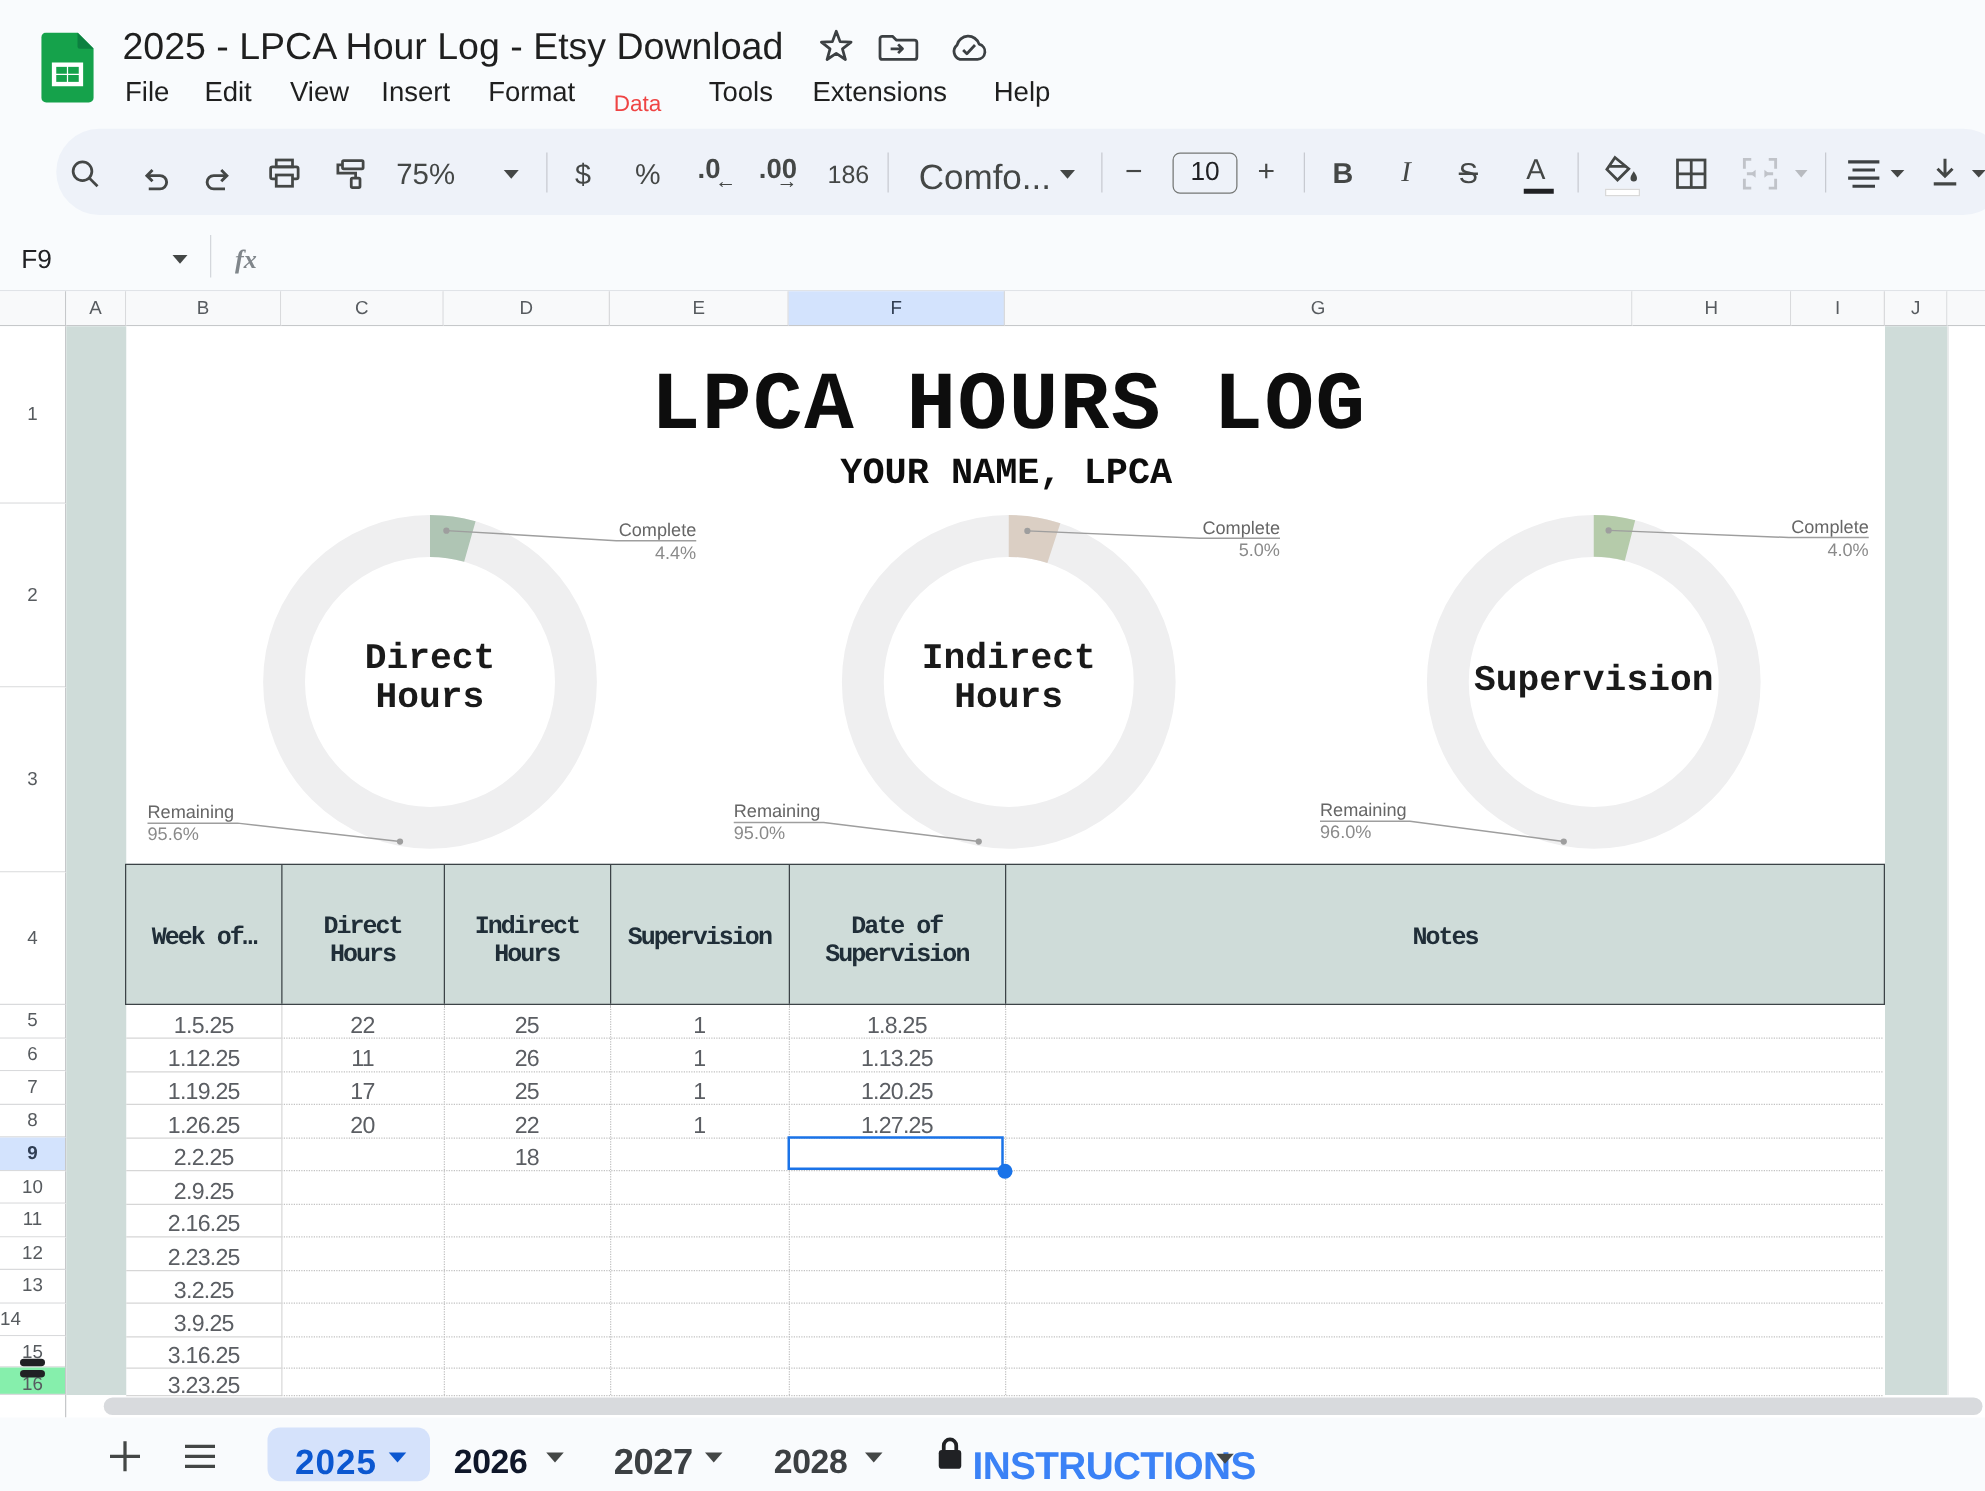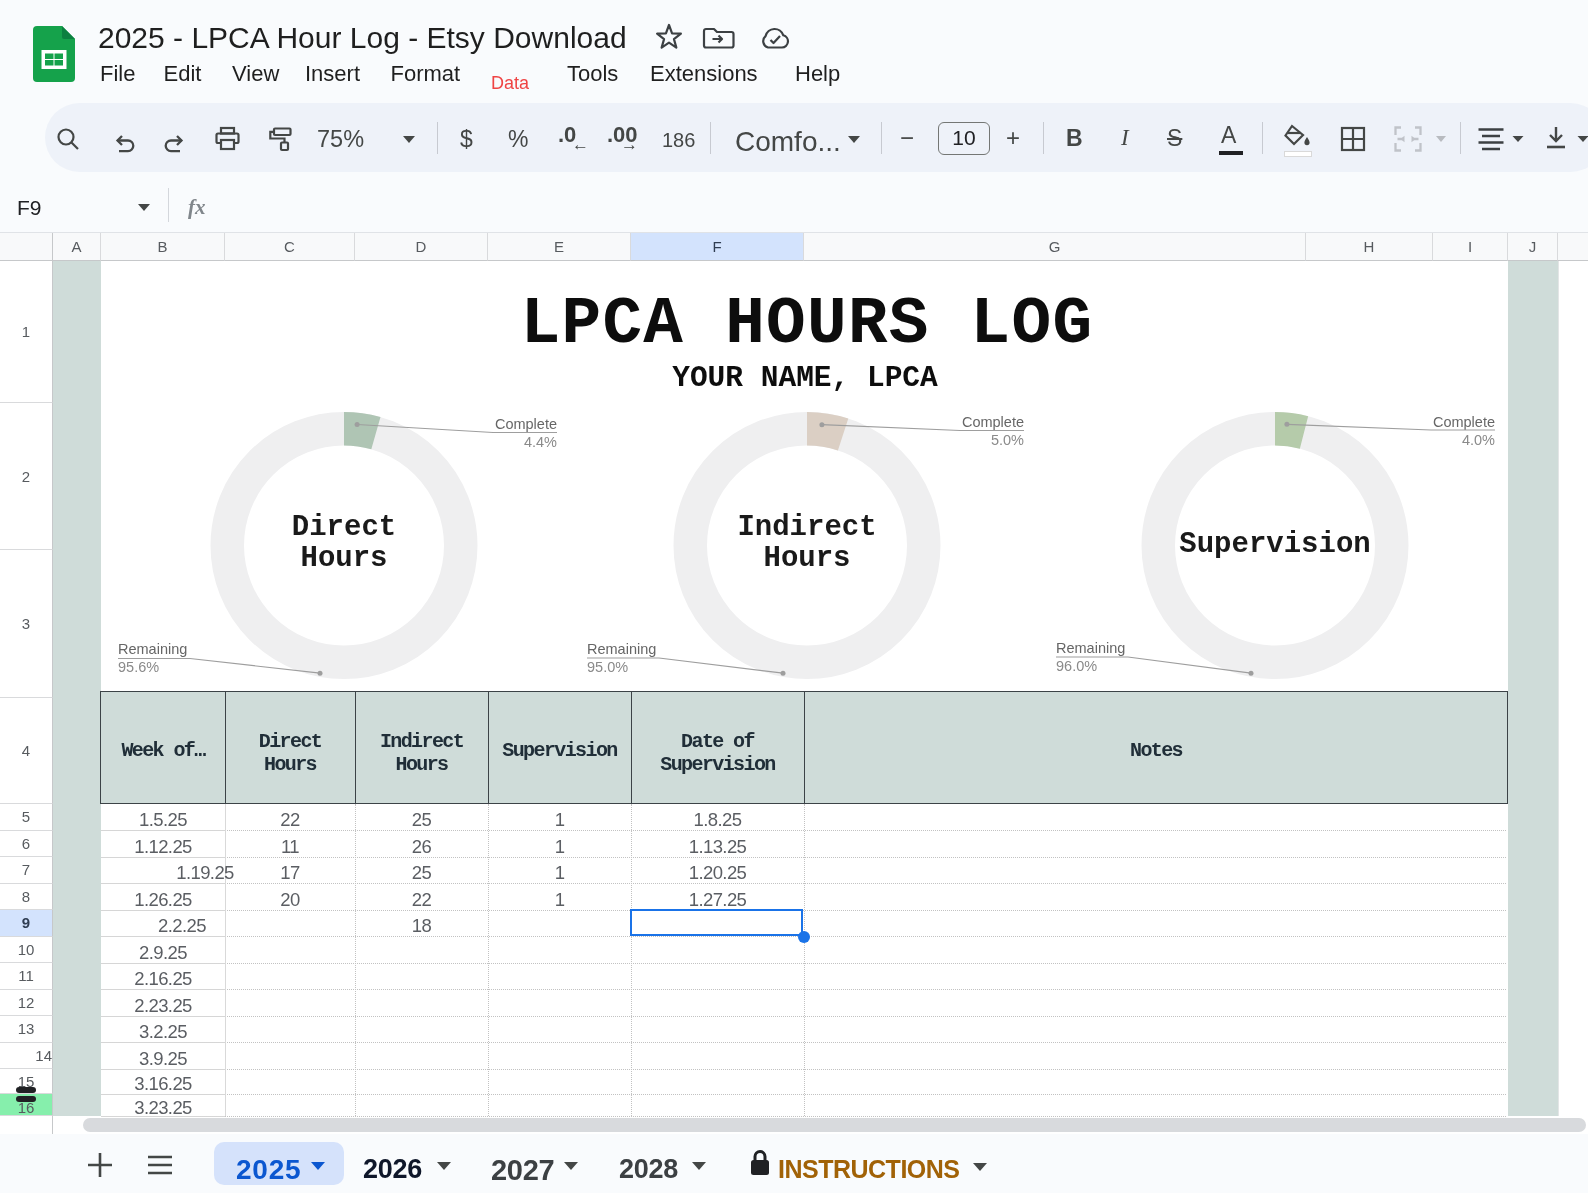--- a/index.html
+++ b/index.html
@@ -79,21 +79,21 @@
 <div class="abs" style="left:0;top:698px;width:53px;height:106px;background:#ffffff;border-right:1px solid #c6c8ca;border-bottom:1px solid #d9dadc;box-sizing:border-box;font-size:15px;font-weight:normal;color:#575b5f;text-align:center;line-height:106px;">4</div>
 <div class="abs" style="left:0;top:804px;width:53px;height:26.5px;background:#ffffff;border-right:1px solid #c6c8ca;border-bottom:1px solid #d9dadc;box-sizing:border-box;font-size:15px;font-weight:normal;color:#575b5f;text-align:center;line-height:26.5px;">5</div>
 <div class="abs" style="left:0;top:830.5px;width:53px;height:26.5px;background:#ffffff;border-right:1px solid #c6c8ca;border-bottom:1px solid #d9dadc;box-sizing:border-box;font-size:15px;font-weight:normal;color:#575b5f;text-align:center;line-height:26.5px;">6</div>
 <div class="abs" style="left:0;top:857px;width:53px;height:26.5px;background:#ffffff;border-right:1px solid #c6c8ca;border-bottom:1px solid #d9dadc;box-sizing:border-box;font-size:15px;font-weight:normal;color:#575b5f;text-align:center;line-height:26.5px;">7</div>
 <div class="abs" style="left:0;top:883.5px;width:53px;height:26.5px;background:#ffffff;border-right:1px solid #c6c8ca;border-bottom:1px solid #d9dadc;box-sizing:border-box;font-size:15px;font-weight:normal;color:#575b5f;text-align:center;line-height:26.5px;">8</div>
 <div class="abs" style="left:0;top:910px;width:53px;height:26.5px;background:#d3e3fd;border-right:1px solid #c6c8ca;border-bottom:1px solid #d9dadc;box-sizing:border-box;font-size:15px;font-weight:bold;color:#2f3d52;text-align:center;line-height:26.5px;">9</div>
 <div class="abs" style="left:0;top:936.5px;width:53px;height:26.5px;background:#ffffff;border-right:1px solid #c6c8ca;border-bottom:1px solid #d9dadc;box-sizing:border-box;font-size:15px;font-weight:normal;color:#575b5f;text-align:center;line-height:26.5px;">10</div>
 <div class="abs" style="left:0;top:963px;width:53px;height:26.5px;background:#ffffff;border-right:1px solid #c6c8ca;border-bottom:1px solid #d9dadc;box-sizing:border-box;font-size:15px;font-weight:normal;color:#575b5f;text-align:center;line-height:26.5px;">11</div>
 <div class="abs" style="left:0;top:989.5px;width:53px;height:26.5px;background:#ffffff;border-right:1px solid #c6c8ca;border-bottom:1px solid #d9dadc;box-sizing:border-box;font-size:15px;font-weight:normal;color:#575b5f;text-align:center;line-height:26.5px;">12</div>
 <div class="abs" style="left:0;top:1016px;width:53px;height:26.5px;background:#ffffff;border-right:1px solid #c6c8ca;border-bottom:1px solid #d9dadc;box-sizing:border-box;font-size:15px;font-weight:normal;color:#575b5f;text-align:center;line-height:26.5px;">13</div>
-<div class="abs" style="left:0;top:1042.5px;width:53px;height:26.5px;background:#ffffff;border-right:1px solid #c6c8ca;border-bottom:1px solid #d9dadc;box-sizing:border-box;font-size:15px;font-weight:normal;color:#575b5f;text-align:right;line-height:26.5px;">14</div>
+<div class="abs" style="left:0;top:1042.5px;width:53px;height:26.5px;background:#ffffff;border-right:1px solid #c6c8ca;border-bottom:1px solid #d9dadc;box-sizing:border-box;font-size:15px;font-weight:normal;color:#575b5f;text-align:left;line-height:26.5px;">14</div>
 <div class="abs" style="left:0;top:1069px;width:53px;height:25px;background:#ffffff;border-right:1px solid #c6c8ca;border-bottom:1px solid #d9dadc;box-sizing:border-box;font-size:15px;font-weight:normal;color:#575b5f;text-align:center;line-height:25px;">15</div>
 <div class="abs" style="left:0;top:1094px;width:53px;height:22px;background:#86efac;border-right:1px solid #c6c8ca;border-bottom:1px solid #d9dadc;box-sizing:border-box;font-size:15px;font-weight:normal;color:#575b5f;text-align:center;line-height:27px;">16</div>
 <div class="abs" style="left:0;top:1116px;width:53px;height:18px;background:#ffffff;border-right:1px solid #c6c8ca;box-sizing:border-box;"></div>
 
 <div class="abs" style="left:53px;top:261px;width:1535px;height:855px;background:#ffffff;"></div>
 
 <div class="abs" style="left:53px;top:261px;width:48px;height:855px;background:#cfdcd9;"></div>
 <div class="abs" style="left:1508px;top:261px;width:50px;height:855px;background:#cfdcd9;"></div>
 
 <div class="abs mono" style="left:0;top:287px;width:1614px;text-align:center;font-size:66px;font-weight:bold;letter-spacing:1.3px;color:#0d0d0d;">LPCA HOURS LOG</div>
@@ -264,23 +264,23 @@
 <div class="abs" style="left:101px;top:1115.5px;width:124px;height:1px;background:#d6d6d6;"></div>
 <div class="abs" style="left:225px;top:1115.5px;width:1281px;height:1px;background:transparent;border-top:1px dotted #c2c2c2;"></div>
 <div class="abs" style="left:225px;top:804px;width:1px;height:312px;background:#d9d9d9;"></div>
 <div class="abs" style="left:355px;top:804px;width:1px;height:312px;border-left:1px dotted #c2c2c2;"></div>
 <div class="abs" style="left:488px;top:804px;width:1px;height:312px;border-left:1px dotted #c2c2c2;"></div>
 <div class="abs" style="left:631px;top:804px;width:1px;height:312px;border-left:1px dotted #c2c2c2;"></div>
 <div class="abs" style="left:804px;top:804px;width:1px;height:312px;border-left:1px dotted #c2c2c2;"></div>
 <div class="abs" style="left:1558px;top:261px;width:1px;height:855px;background:#e3e5e6;"></div>
 <div class="abs" style="left:101px;top:804px;width:124px;height:26.5px;line-height:31.5px;font-size:18.5px;letter-spacing:-0.6px;color:#5b5e63;text-align:center;">1.5.25</div>
 <div class="abs" style="left:101px;top:830.5px;width:124px;height:26.5px;line-height:31.5px;font-size:18.5px;letter-spacing:-0.6px;color:#5b5e63;text-align:center;">1.12.25</div>
-<div class="abs" style="left:101px;top:857px;width:124px;height:26.5px;line-height:31.5px;font-size:18.5px;letter-spacing:-0.6px;color:#5b5e63;text-align:center;padding-left:42px;">1.19.25</div>
+<div class="abs" style="left:101px;top:857px;width:124px;height:26.5px;line-height:31.5px;font-size:18.5px;letter-spacing:-0.6px;color:#5b5e63;text-align:center;">1.19.25</div>
 <div class="abs" style="left:101px;top:883.5px;width:124px;height:26.5px;line-height:31.5px;font-size:18.5px;letter-spacing:-0.6px;color:#5b5e63;text-align:center;">1.26.25</div>
-<div class="abs" style="left:101px;top:910px;width:124px;height:26.5px;line-height:31.5px;font-size:18.5px;letter-spacing:-0.6px;color:#5b5e63;text-align:center;margin-left:19px;">2.2.25</div>
+<div class="abs" style="left:101px;top:910px;width:124px;height:26.5px;line-height:31.5px;font-size:18.5px;letter-spacing:-0.6px;color:#5b5e63;text-align:center;">2.2.25</div>
 <div class="abs" style="left:101px;top:936.5px;width:124px;height:26.5px;line-height:31.5px;font-size:18.5px;letter-spacing:-0.6px;color:#5b5e63;text-align:center;">2.9.25</div>
 <div class="abs" style="left:101px;top:963px;width:124px;height:26.5px;line-height:31.5px;font-size:18.5px;letter-spacing:-0.6px;color:#5b5e63;text-align:center;">2.16.25</div>
 <div class="abs" style="left:101px;top:989.5px;width:124px;height:26.5px;line-height:31.5px;font-size:18.5px;letter-spacing:-0.6px;color:#5b5e63;text-align:center;">2.23.25</div>
 <div class="abs" style="left:101px;top:1016px;width:124px;height:26.5px;line-height:31.5px;font-size:18.5px;letter-spacing:-0.6px;color:#5b5e63;text-align:center;">3.2.25</div>
 <div class="abs" style="left:101px;top:1042.5px;width:124px;height:26.5px;line-height:31.5px;font-size:18.5px;letter-spacing:-0.6px;color:#5b5e63;text-align:center;">3.9.25</div>
 <div class="abs" style="left:101px;top:1069px;width:124px;height:25px;line-height:30.0px;font-size:18.5px;letter-spacing:-0.6px;color:#5b5e63;text-align:center;">3.16.25</div>
 <div class="abs" style="left:101px;top:1094px;width:124px;height:22px;line-height:27.0px;font-size:18.5px;letter-spacing:-0.6px;color:#5b5e63;text-align:center;">3.23.25</div>
 <div class="abs" style="left:225px;top:804px;width:130px;height:26.5px;line-height:31.5px;font-size:18.5px;letter-spacing:-0.6px;color:#5b5e63;text-align:center;">22</div>
 <div class="abs" style="left:225px;top:830.5px;width:130px;height:26.5px;line-height:31.5px;font-size:18.5px;letter-spacing:-0.6px;color:#5b5e63;text-align:center;">11</div>
 <div class="abs" style="left:225px;top:857px;width:130px;height:26.5px;line-height:31.5px;font-size:18.5px;letter-spacing:-0.6px;color:#5b5e63;text-align:center;">17</div>
@@ -326,16 +326,16 @@
     <path d="M3 4 l7 8 7-8 Z" fill="#444746"></path>
   </svg>
 <div class="abs" style="left:619px;top:1153.5px;font-size:27px;letter-spacing:-0.3px;font-weight:bold;color:#3c4043;">2028</div>
 <svg class="abs" style="left:689px;top:1158px;" width="20" height="14">
     <path d="M3 4 l7 8 7-8 Z" fill="#444746"></path>
   </svg>
 <svg class="abs" style="left:749px;top:1149px;" width="22" height="28" viewBox="0 0 22 28">
   <rect x="2" y="11" width="18" height="15" rx="2.5" fill="#202124"></rect>
   <path d="M6 11 v-3.5 a5 5 0 0 1 10 0 V11" stroke="#202124" stroke-width="3" fill="none"></path>
 </svg>
-<div class="abs" style="left:778px;top:1155px;font-size:25px;letter-spacing:-0.5px;font-weight:bold;color:#a16207;">INSTRUCTIONS</div>
+<div class="abs" style="left:778px;top:1155px;font-size:31px;letter-spacing:-0.5px;font-weight:bold;color:#3b82f6;">INSTRUCTIONS</div>
 <svg class="abs" style="left:970px;top:1159px;" width="20" height="14">
     <path d="M3 4 l7 8 7-8 Z" fill="#444746"></path>
   </svg>
 
 </body></html>

